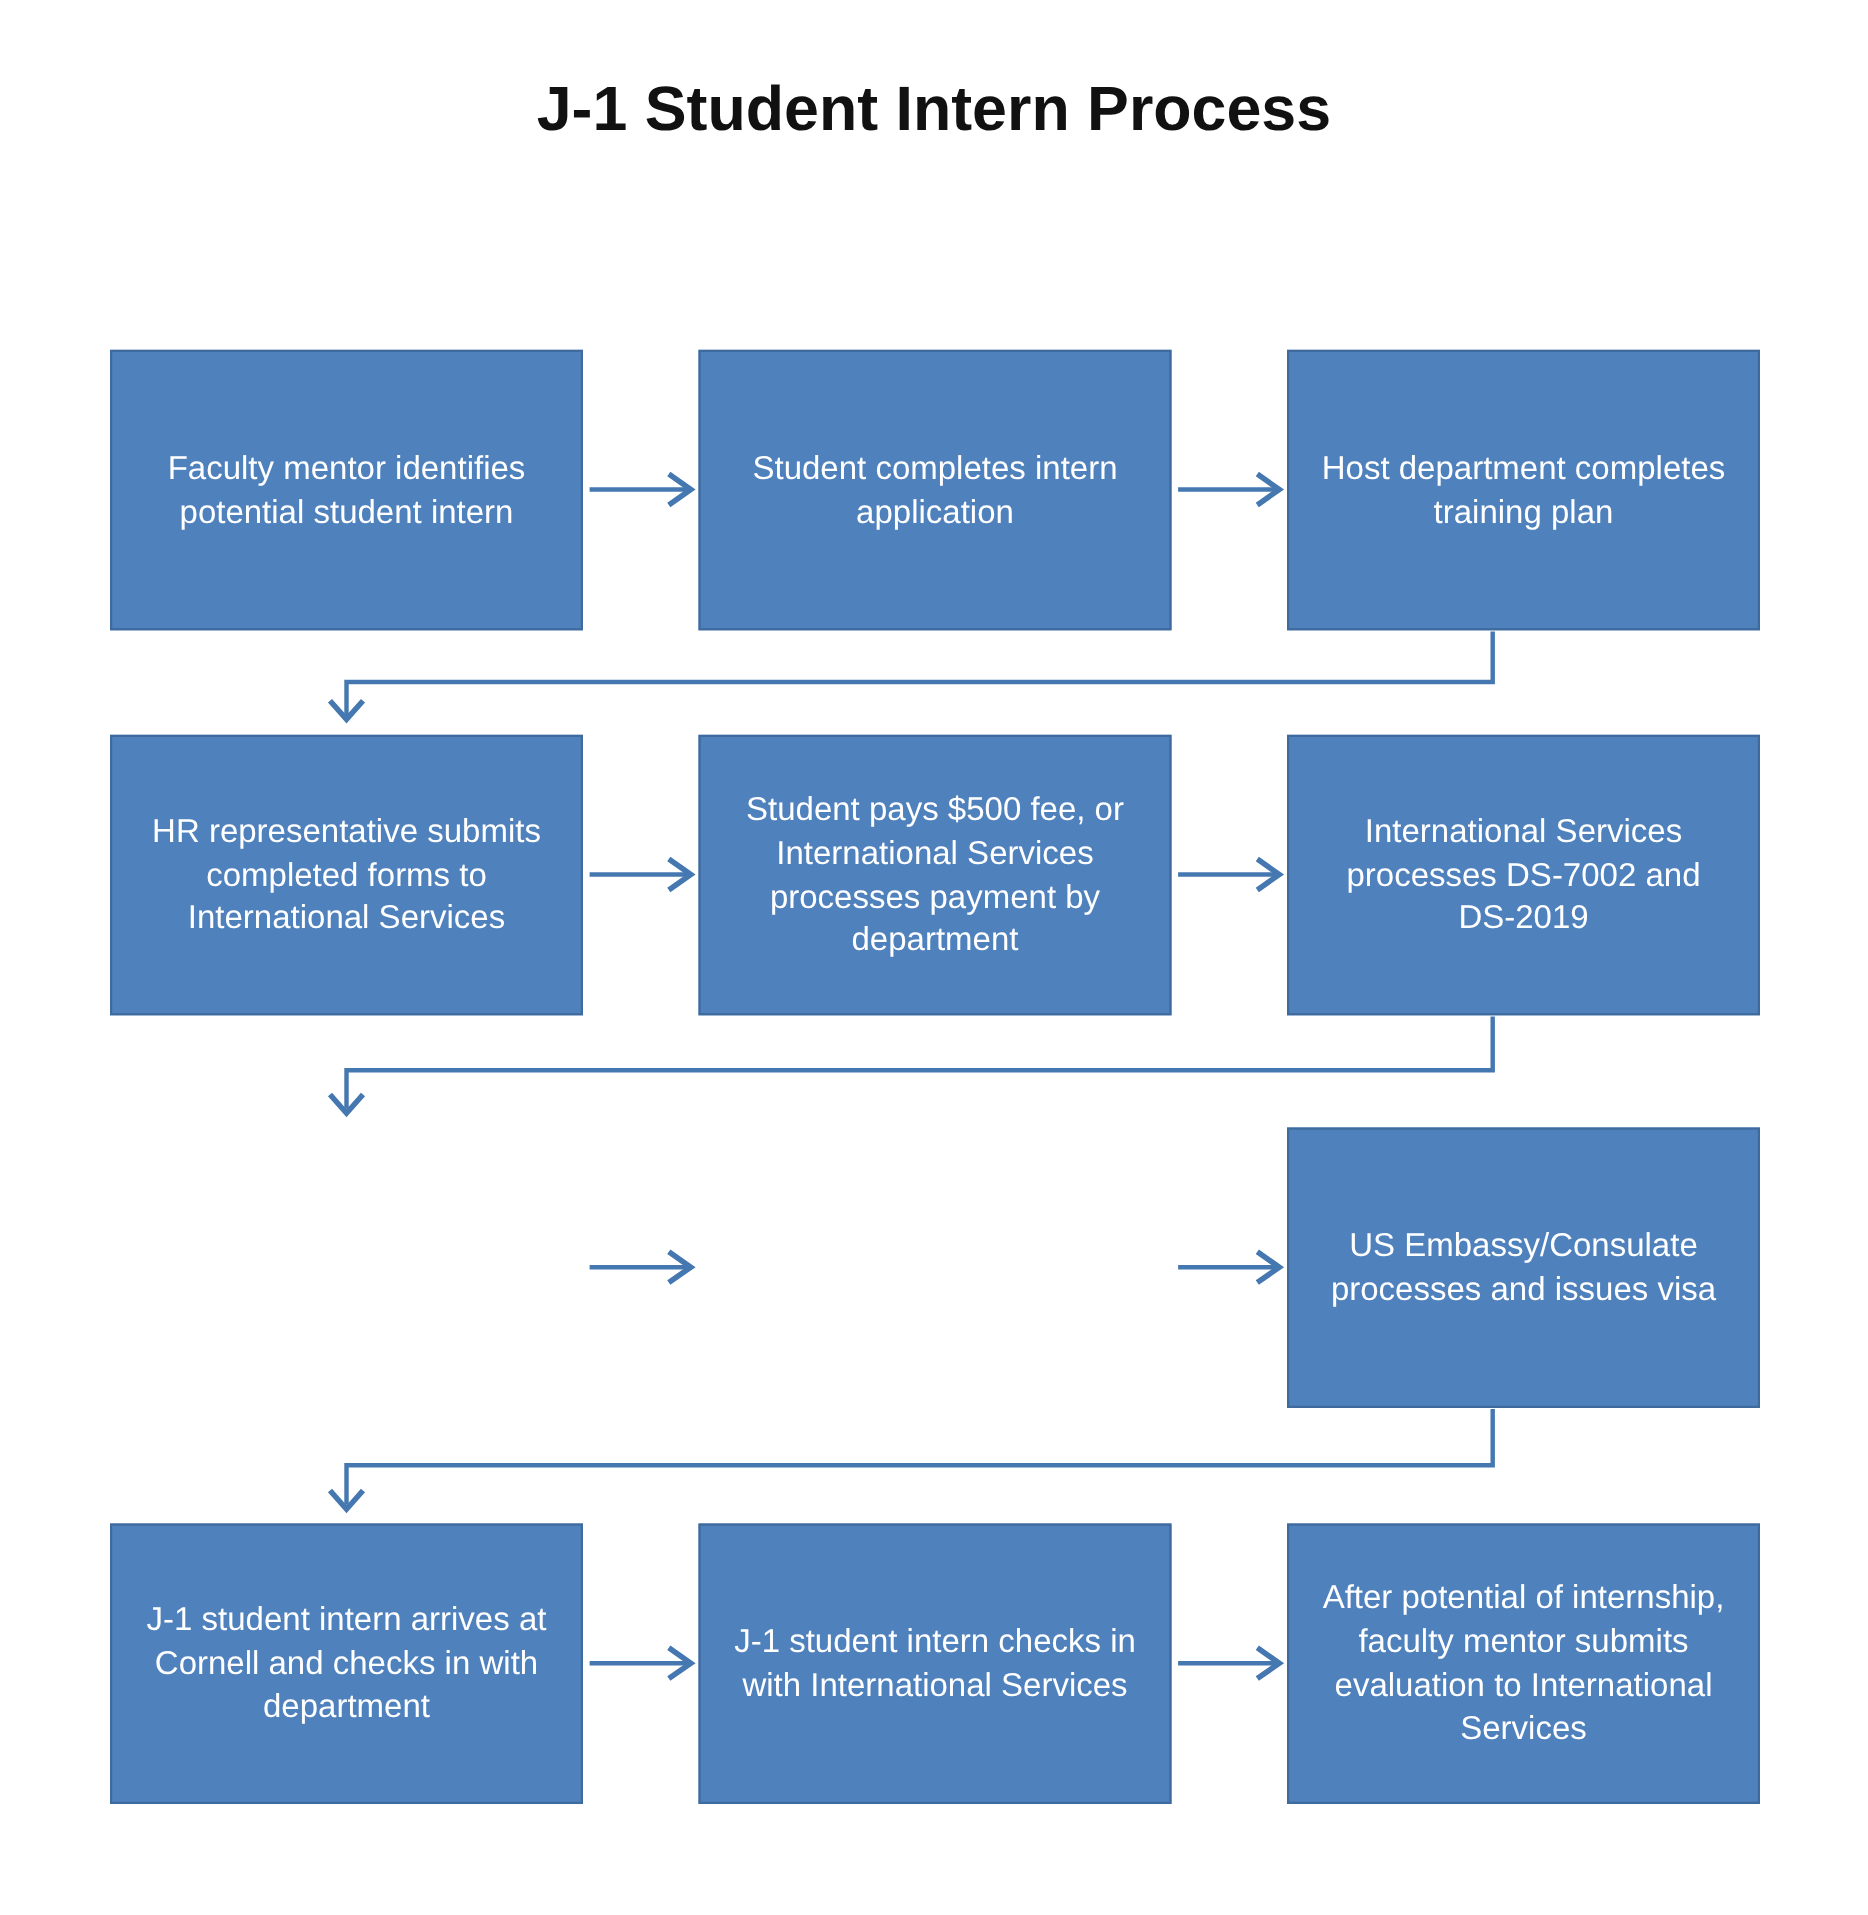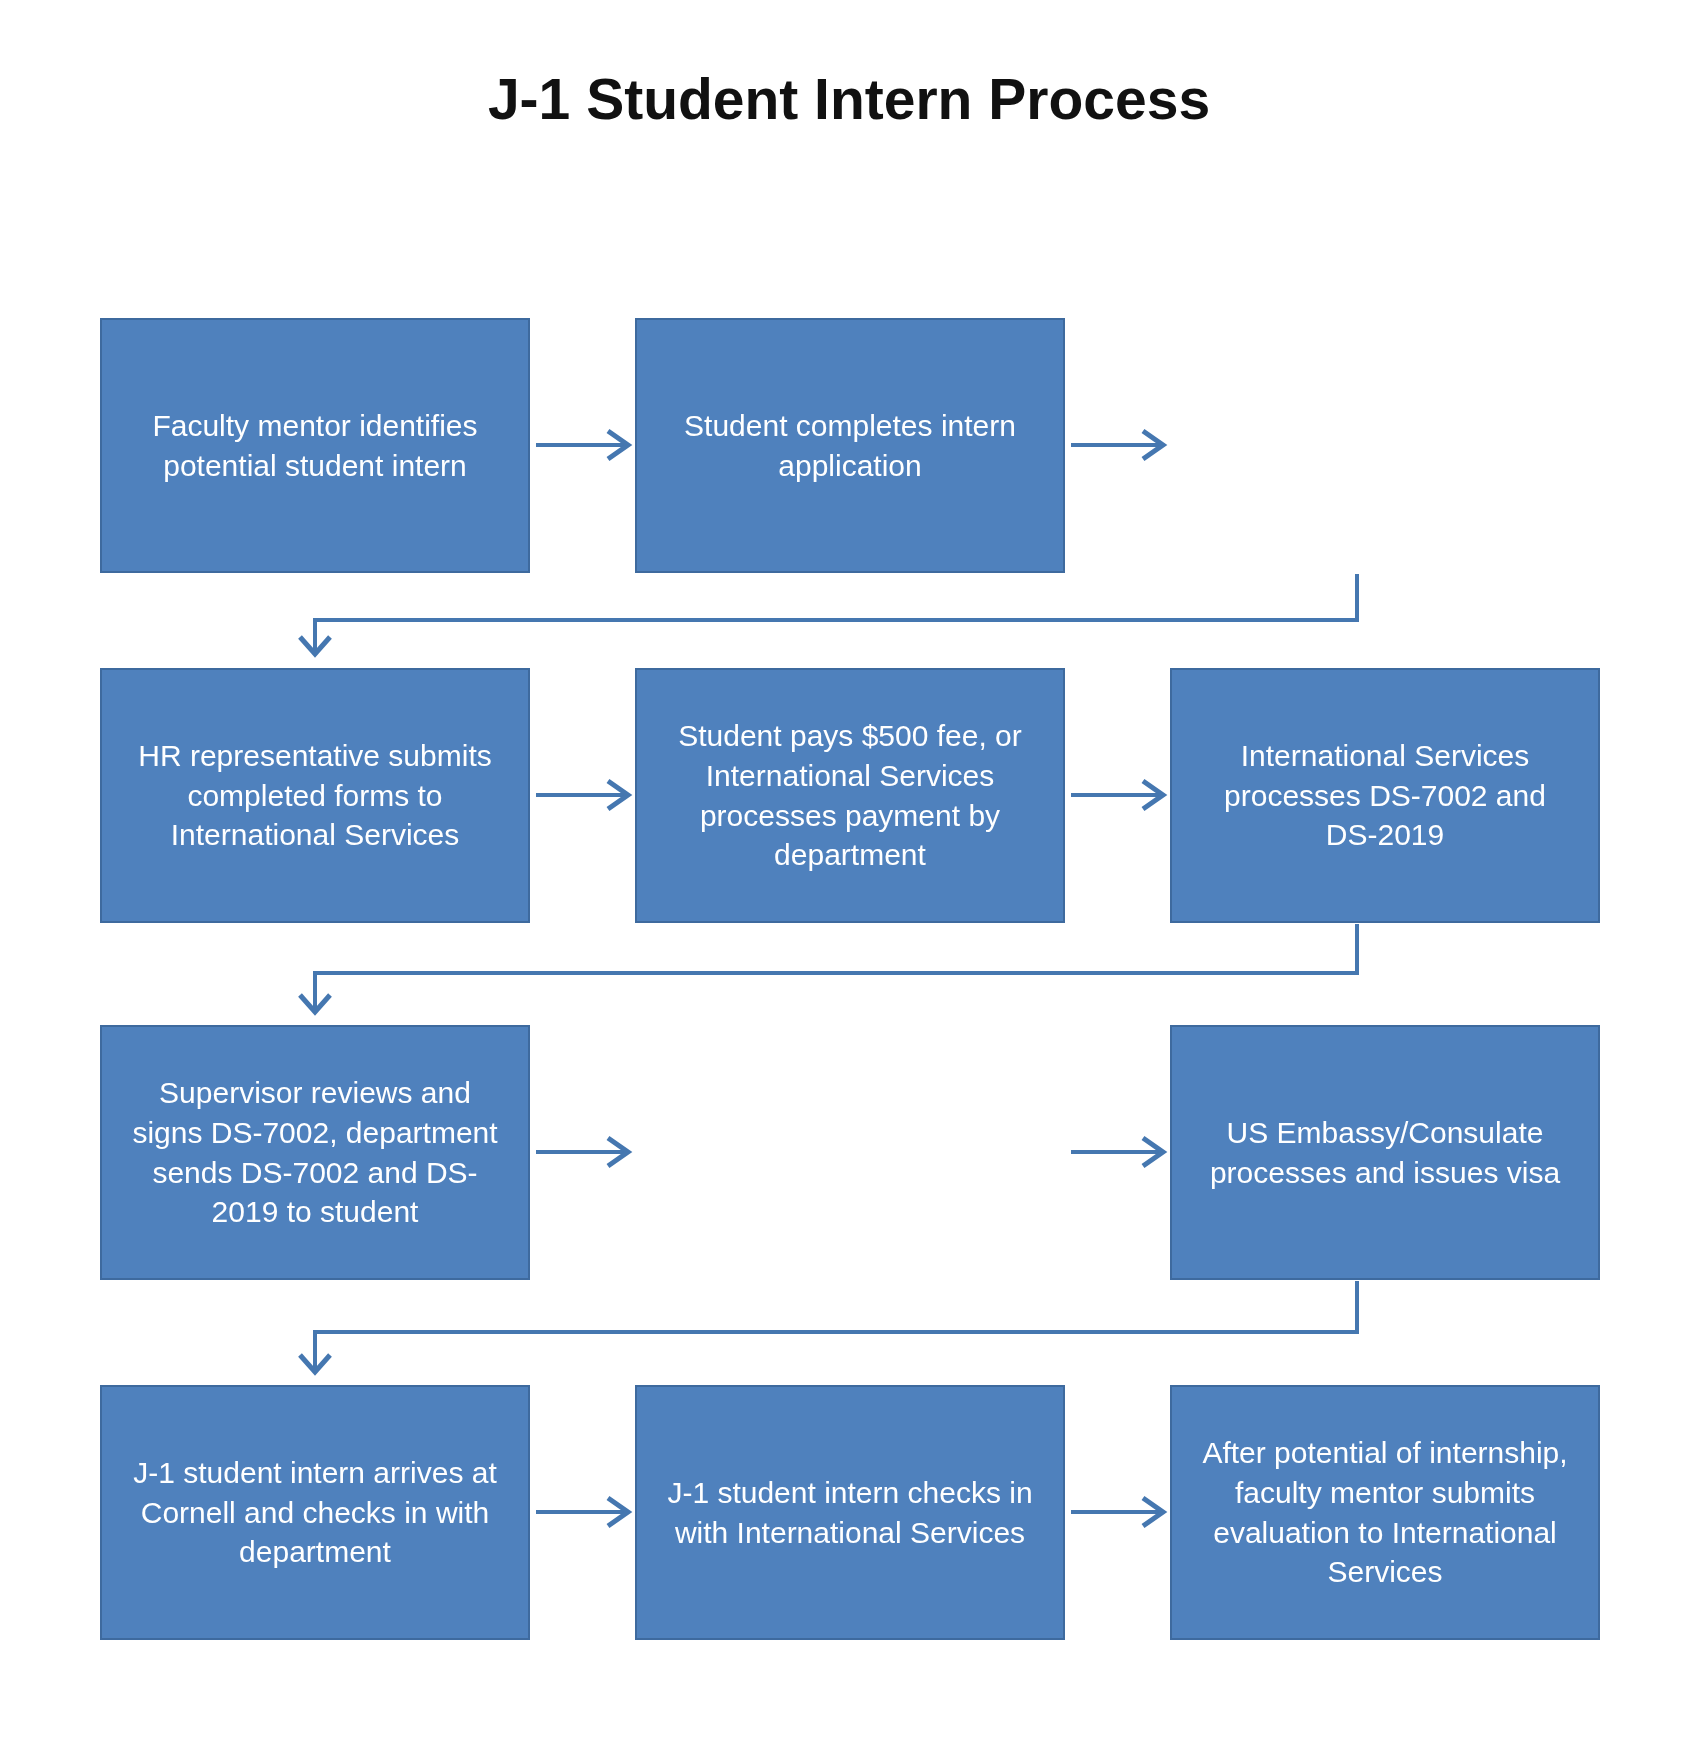--- a/index.html
+++ b/index.html
@@ -109,34 +109,34 @@
       <polyline class="flow-head" points="1143,1498 1163,1512 1143,1526"></polyline>
     </g>
   </svg>
 
   <div class="box r1 c1">
     <span>Faculty mentor identifies potential student intern</span>
   </div>
   <div class="box r1 c2">
     <span>Student completes intern application</span>
   </div>
+  <div class="box r1 c3">
+    <span>Host department completes training plan</span>
+  </div>
 
   <div class="box r2 c1">
     <span>HR representative submits completed forms to International Services</span>
   </div>
   <div class="box r2 c2">
     <span>Student pays $500 fee, or International Services processes payment by department</span>
   </div>
   <div class="box r2 c3">
     <span>International Services processes DS-7002 and DS-2019</span>
   </div>
 
-  <div class="box r3 c1">
-    <span>Supervisor reviews and signs DS-7002, department sends DS-7002 and DS-2019 to student</span>
-  </div>
   <div class="box r3 c3">
     <span>US Embassy/Consulate processes and issues visa</span>
   </div>
 
   <div class="box r4 c1">
     <span>J-1 student intern arrives at Cornell and checks in with department</span>
   </div>
   <div class="box r4 c2">
     <span>J-1 student  intern checks in with International Services</span>
   </div>

